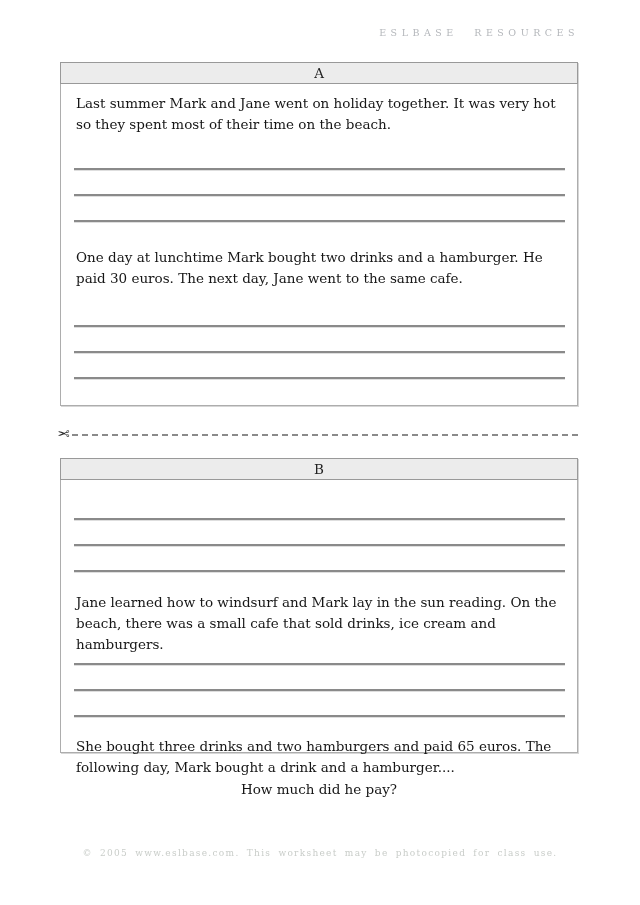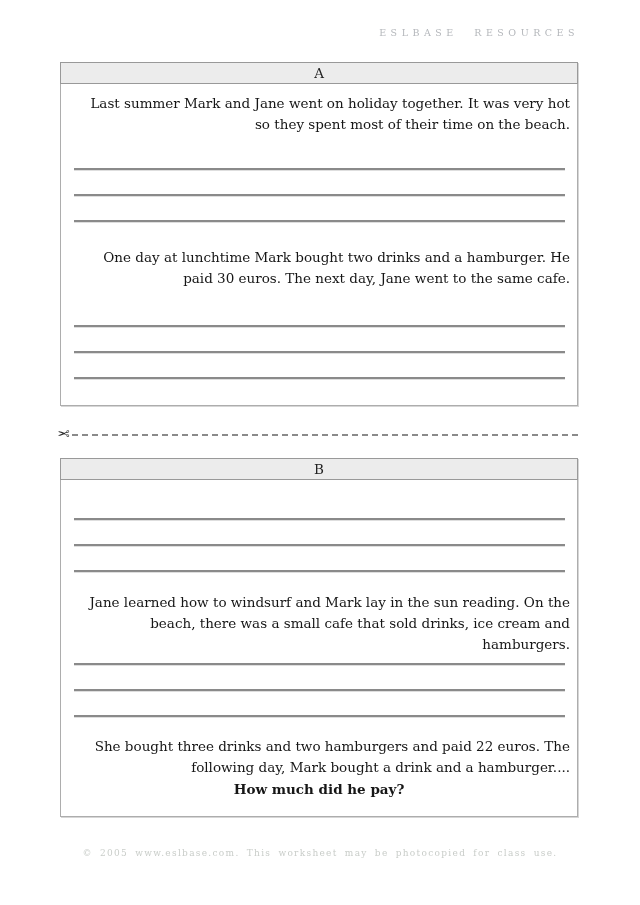--- a/index.html
+++ b/index.html
@@ -43,38 +43,37 @@
     color: #222222;
   }
   .box-body {
     position: relative;
     border: 1px solid #adadad;
     border-top: none;
     background: #ffffff;
     box-shadow: 1px 1px 0 #d6d6d6;
   }
   .box-a .box-body { height: 322px; }
-  .box-b .box-body { height: 337px; }
+  .box-b .box-body { height: 273px; }
 
   .para {
     position: absolute;
     left: 8px; right: 0;
     padding: 0 7px;
-    text-align: right;
+    text-align: left;
     font-size: 13.5px;
     line-height: 21px;
     color: #161616;
   }
   .question {
     position: absolute;
     left: 0; right: 0;
     text-align: center;
     font-size: 13.5px;
     color: #161616;
-    font-weight: bold;
   }
 
   .line-group {
     position: absolute;
     left: 13px;
     width: 491px;
   }
   .answer-line {
     height: 2px;
     background: #8a8a8a;
@@ -171,20 +170,20 @@
           <div class="answer-line"></div>
           <div class="answer-line"></div>
           <div class="answer-line"></div>
         </div>
       <p class="para b-para-1">Jane learned how to windsurf and Mark lay in the sun reading. On the beach, there was a small cafe that sold drinks, ice cream and hamburgers.</p>
       <div class="line-group b-lines-2">
           <div class="answer-line"></div>
           <div class="answer-line"></div>
           <div class="answer-line"></div>
         </div>
-      <p class="para b-para-2">She bought three drinks and two hamburgers and paid 22 euros.  The following day, Mark bought a drink and a hamburger....</p>
+      <p class="para b-para-2">She bought three drinks and two hamburgers and paid 65 euros.  The following day, Mark bought a drink and a hamburger....</p>
       <div class="question b-question">How much did he pay?</div>
     </div>
   </section>
 
   <div class="footer">© 2005 www.eslbase.com.   This worksheet may be photocopied for class use.</div>
 
 </div>
 
 </body></html>

